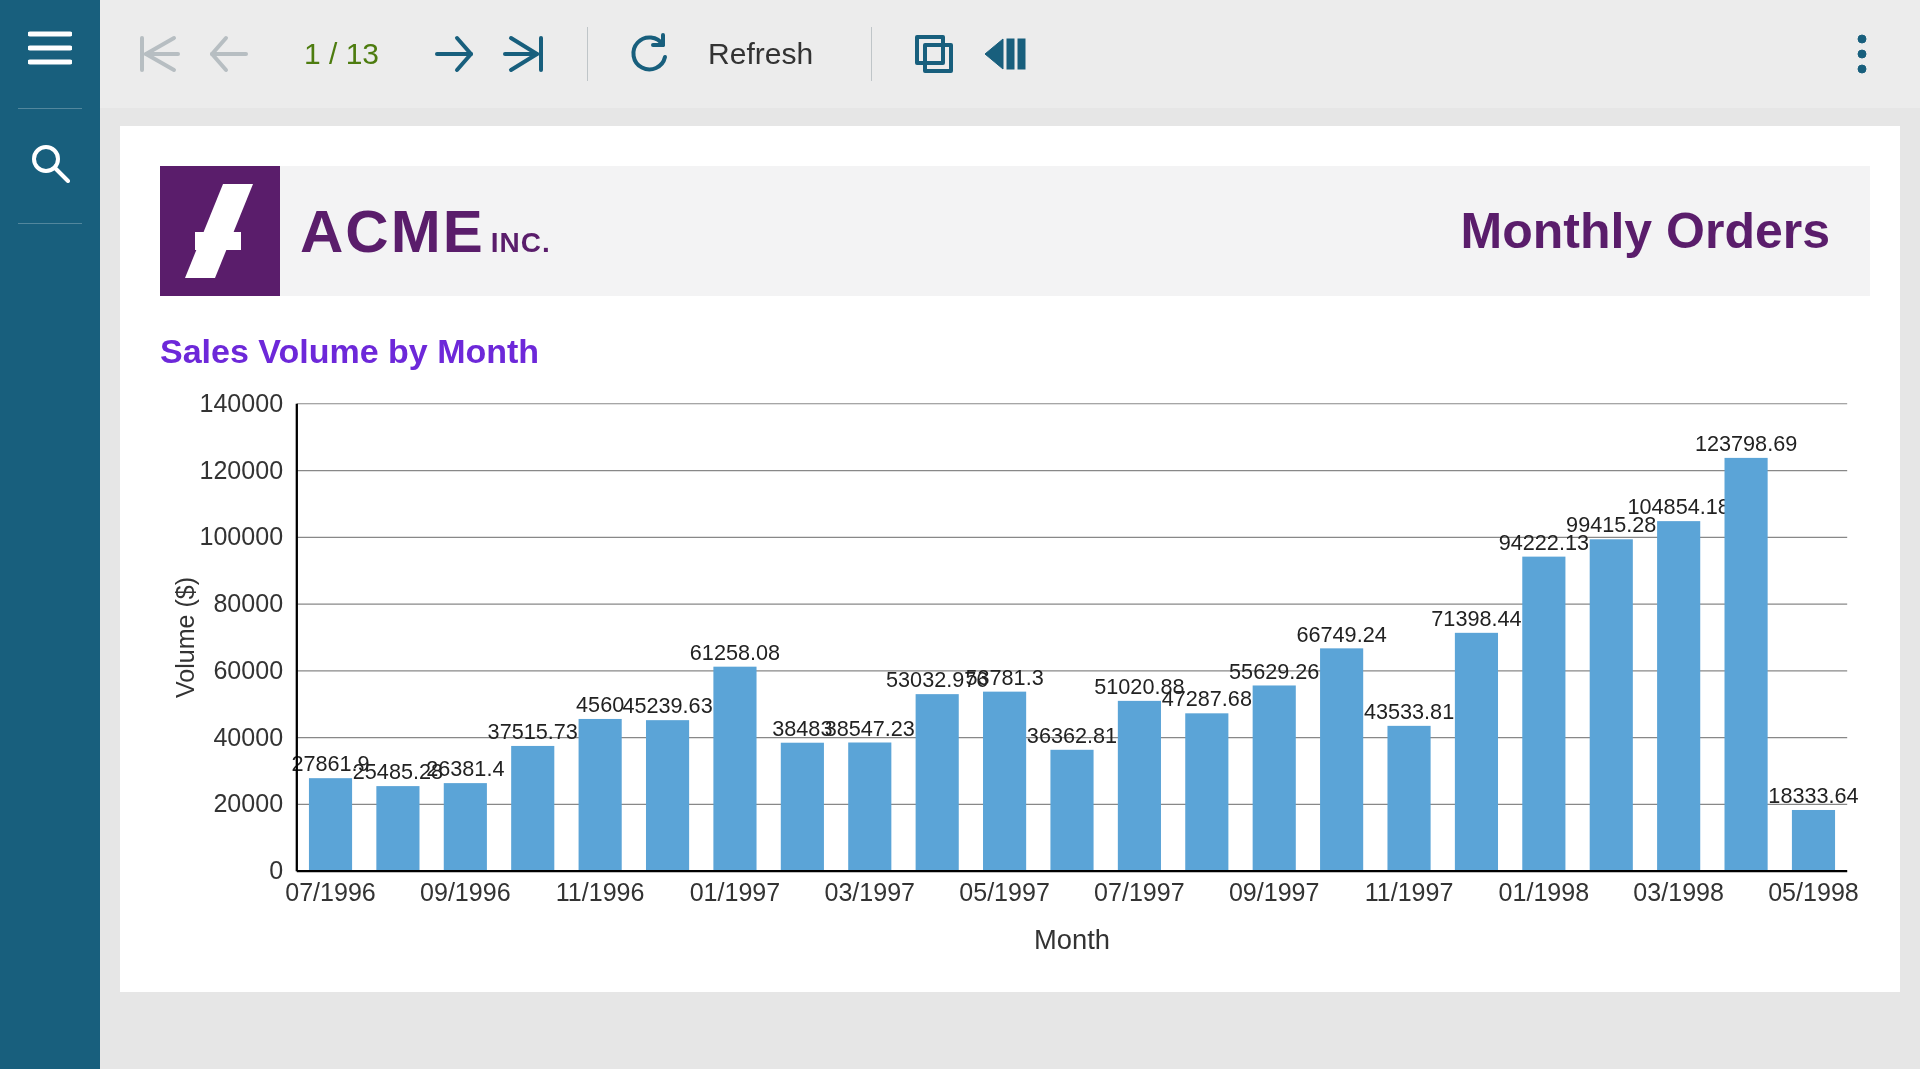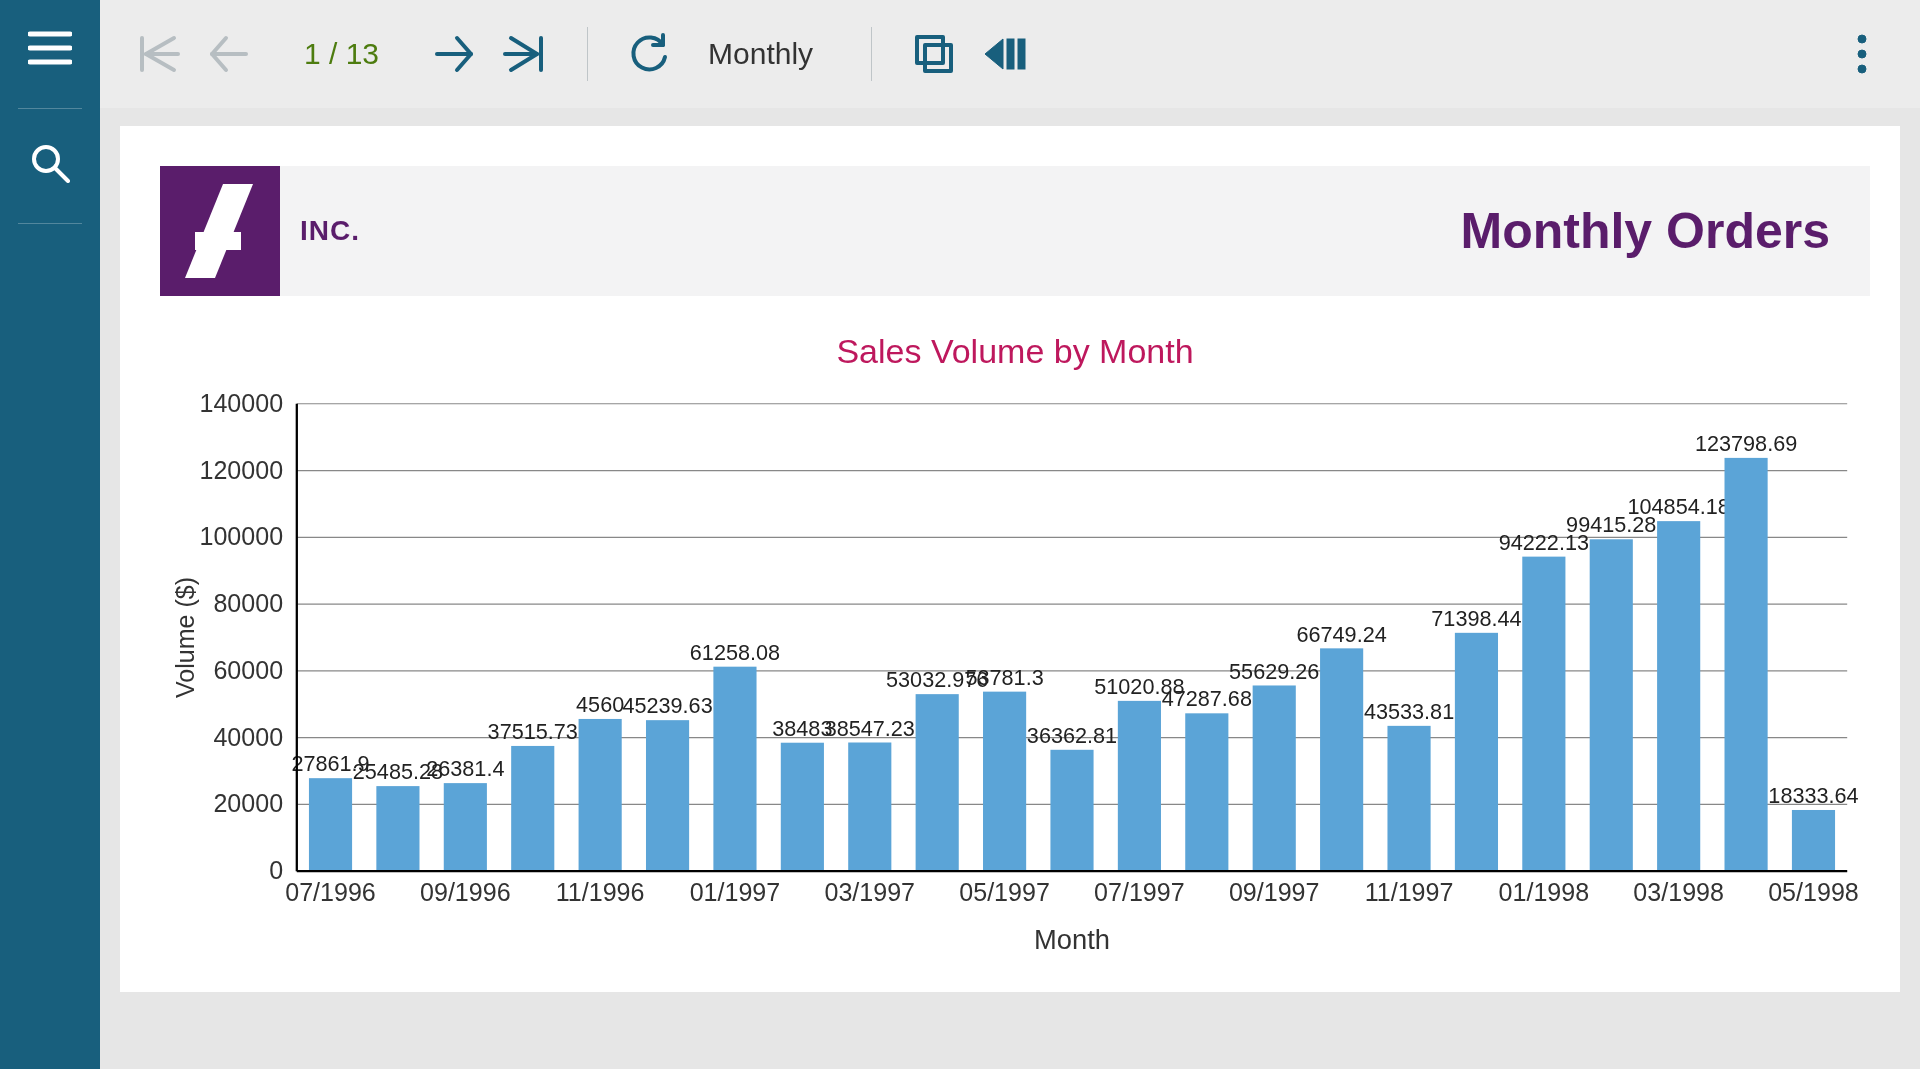--- a/index.html
+++ b/index.html
@@ -34,21 +34,21 @@
   .report-header { display:flex; align-items:center; background:#f3f3f4; height: 130px; padding-right: 40px; }
   .logo-box { width: 120px; height: 130px; background:#5a1d6b; display:flex; align-items:center; justify-content:center; margin-right: 20px; }
   .logo-box svg { display:block; }
   .brand { display:flex; align-items: baseline; gap: 6px; }
   .brand-main { font-size: 60px; font-weight: 800; color:#5a1d6b; letter-spacing: 2px; font-family: Arial, sans-serif; }
   .brand-sub { font-size: 28px; font-weight: 700; color:#5a1d6b; letter-spacing: 1px; }
   .report-title { margin-left:auto; font-size: 50px; font-weight:700; color:#5a1d6b; }
 
   
   .chart-zone { margin-top: 36px; }
-  .chart-title { text-align:center; font-size: 34px; font-weight:400; color:#be185d; margin-bottom: 10px; }
+  .chart-title { text-align:left; font-size: 34px; font-weight:700; color:#6d28d9; margin-bottom: 10px; }
   .chart-svg { width: 100%; height: auto; display:block; }
   .ylabel { font-size: 22px; fill:#333; }
   .xlabel { font-size: 24px; fill:#333; }
   .tick-text { font-size: 22px; fill:#333; }
   .dlabel { font-size: 19px; fill:#222; }
   .bar-rect { fill:#5ba4d7; }
   .grid-line { stroke:#888; stroke-width:1; }
   .axis-line { stroke:#000; stroke-width:2; }
 </style>
 </head>
@@ -102,21 +102,21 @@
         <line x1="38" y1="6" x2="38" y2="38"></line>
       </svg>
     </div>
     <div class="tb-sep"></div>
     <div class="tb-btn enabled">
       <svg width="42" height="42" viewBox="0 0 42 42" fill="none" stroke-width="4" stroke-linecap="round">
         <path d="M 34 12 A 16 16 0 1 0 36 24"></path>
         <polyline points="34,2 34,12 24,12" fill="none" stroke-linejoin="round"></polyline>
       </svg>
     </div>
-    <span class="refresh-label">Monthly</span>
+    <span class="refresh-label">Refresh</span>
     <div class="tb-sep"></div>
     <div class="tb-btn enabled">
       <svg width="46" height="46" viewBox="0 0 46 46" fill="none" stroke-width="4" stroke-linejoin="round">
         <rect x="6" y="6" width="26" height="26"></rect>
         <rect x="14" y="14" width="26" height="26"></rect>
       </svg>
     </div>
     <div class="tb-btn enabled">
       <svg width="46" height="38" viewBox="0 0 46 38" fill="#185f7d">
         <polygon points="4,19 22,4 22,34"></polygon>
@@ -138,20 +138,21 @@
     <div class="page">
 
       <div class="report-header">
         <div class="logo-box">
           <svg width="90" height="110" viewBox="0 0 90 110">
             <polygon points="48,8 78,8 40,102 10,102" fill="#ffffff"></polygon>
             <rect x="20" y="56" width="46" height="18" fill="#ffffff"></rect>
           </svg>
         </div>
         <div class="brand">
+          <span class="brand-main">ACME</span>
           <span class="brand-sub">INC.</span>
         </div>
         <div class="report-title">Monthly Orders</div>
       </div>
 
       <div class="chart-zone">
         <div class="chart-title">Sales Volume by Month</div>
         <svg id="chart-svg" class="chart-svg" viewBox="0 0 1500 510" preserveAspectRatio="xMidYMin meet">
             <line x1="120" y1="430" x2="1480" y2="430" class="grid-line"></line>
             <text x="108" y="437" text-anchor="end" class="tick-text">0</text>

